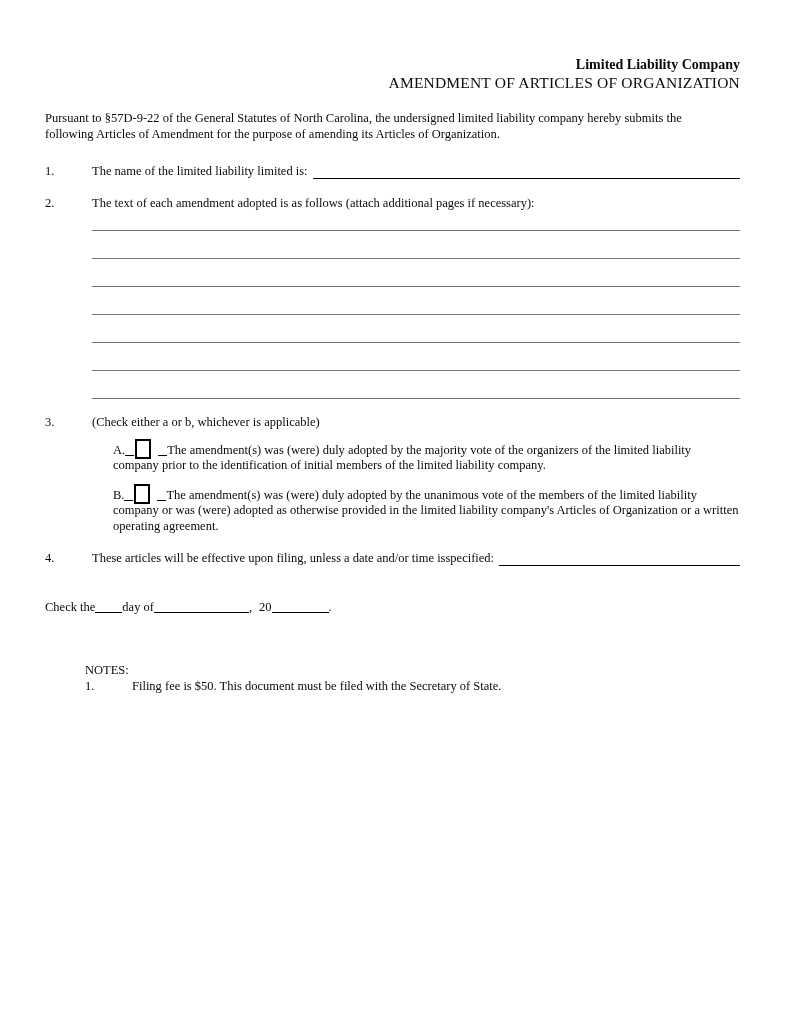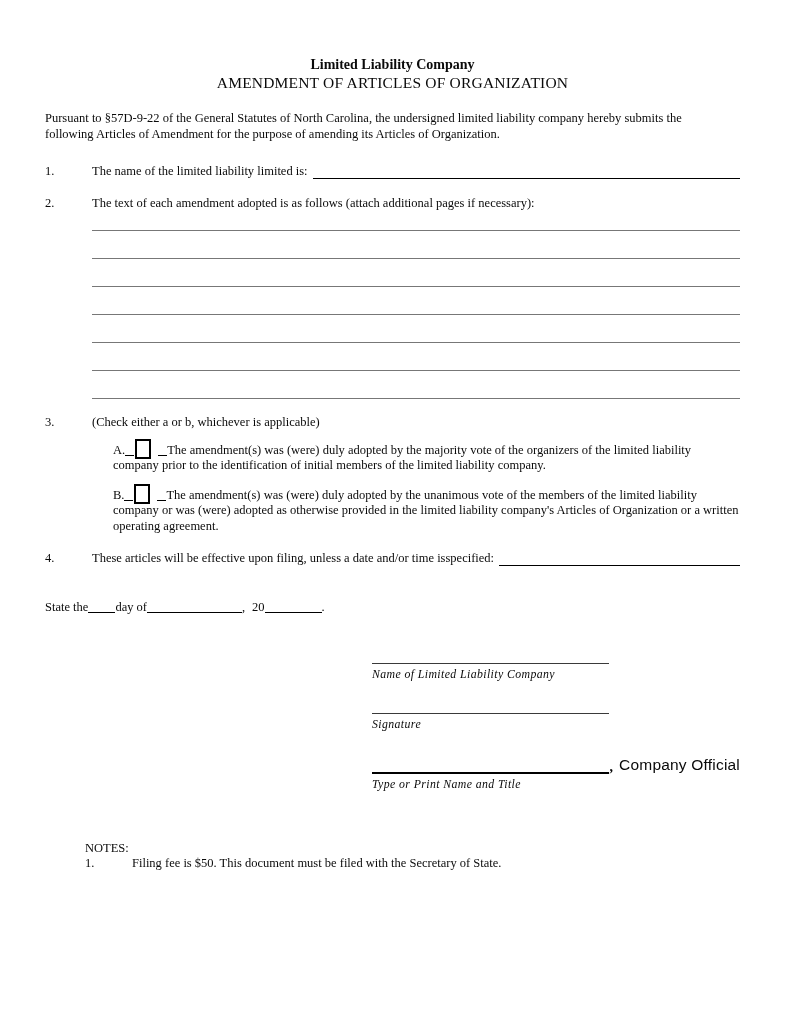--- a/index.html
+++ b/index.html
@@ -9,21 +9,21 @@
     background: #ffffff;
     color: #0a0a0a;
     font-family: "Liberation Serif", serif;
     font-size: 12.5px;
     line-height: 15.5px;
     padding: 56px 50px 0 45px;
     overflow: hidden;
     position: relative;
   }
   
-  .doc-header { text-align: center; }
+  .doc-header { text-align: right; }
   .title1 { font-size: 14px; font-weight: bold; line-height: 17px; }
   .title2 { font-size: 15.5px; font-weight: normal; line-height: 19px; letter-spacing: 0.2px; }
   
   .intro { margin-top: 19px; max-width: 678px; }
   
   .item-row { display: flex; align-items: flex-start; }
   .item-num { width: 47px; flex-shrink: 0; }
   .item-lbl { white-space: nowrap; }
   .fill-line { flex: 1 1 auto; border-bottom: 1.6px solid #000; height: 15px; margin-left: 5px; min-width: 40px; }
   .mt-item1 { margin-top: 22px; }
@@ -108,37 +108,23 @@
     <span>B.</span><span class="tick"></span><span class="cb-wrap"><span class="cb"></span></span><span class="tick"></span><span>The amendment(s) was (were) duly adopted by the unanimous vote of the members of the limited liability company or was (were) adopted as otherwise provided in the limited liability company's Articles of Organization or a written operating agreement.</span>
   </div>
 
   <div class="item-row mt-item4">
     <span class="item-num">4.</span>
     <span class="item-lbl">These articles will be effective upon filing, unless a date and/or time isspecified:</span>
     <span class="fill-line"></span>
   </div>
 
   <div class="date-line">
-    <span>State the</span><span class="blank w27"></span><span>day of</span><span class="blank w95"></span><span>,</span><span class="century">20</span><span class="blank w57"></span><span>.</span>
+    <span>Check the</span><span class="blank w27"></span><span>day of</span><span class="blank w95"></span><span>,</span><span class="century">20</span><span class="blank w57"></span><span>.</span>
   </div>
 
-  <div class="sig-block">
-    <div class="sig-line"></div>
-    <div class="sig-label">Name of Limited Liability Company</div>
-
-    <div class="sig-line sig-gap1"></div>
-    <div class="sig-label">Signature</div>
-
-    <div class="sig-row3 sig-gap2">
-      <span class="bold-line"></span>
-        <span class="comma">,</span>
-        <span class="official">Company Official</span>
-    </div>
-    <div class="sig-label">Type or Print Name and Title</div>
-  </div>
 
   <div class="notes">
     <div>NOTES:</div>
     <div class="note-row">
       <span class="item-num">1.</span>
       <span>Filing fee is $50. This document must be filed with the Secretary of State.</span>
     </div>
   </div>
 
 </div>

